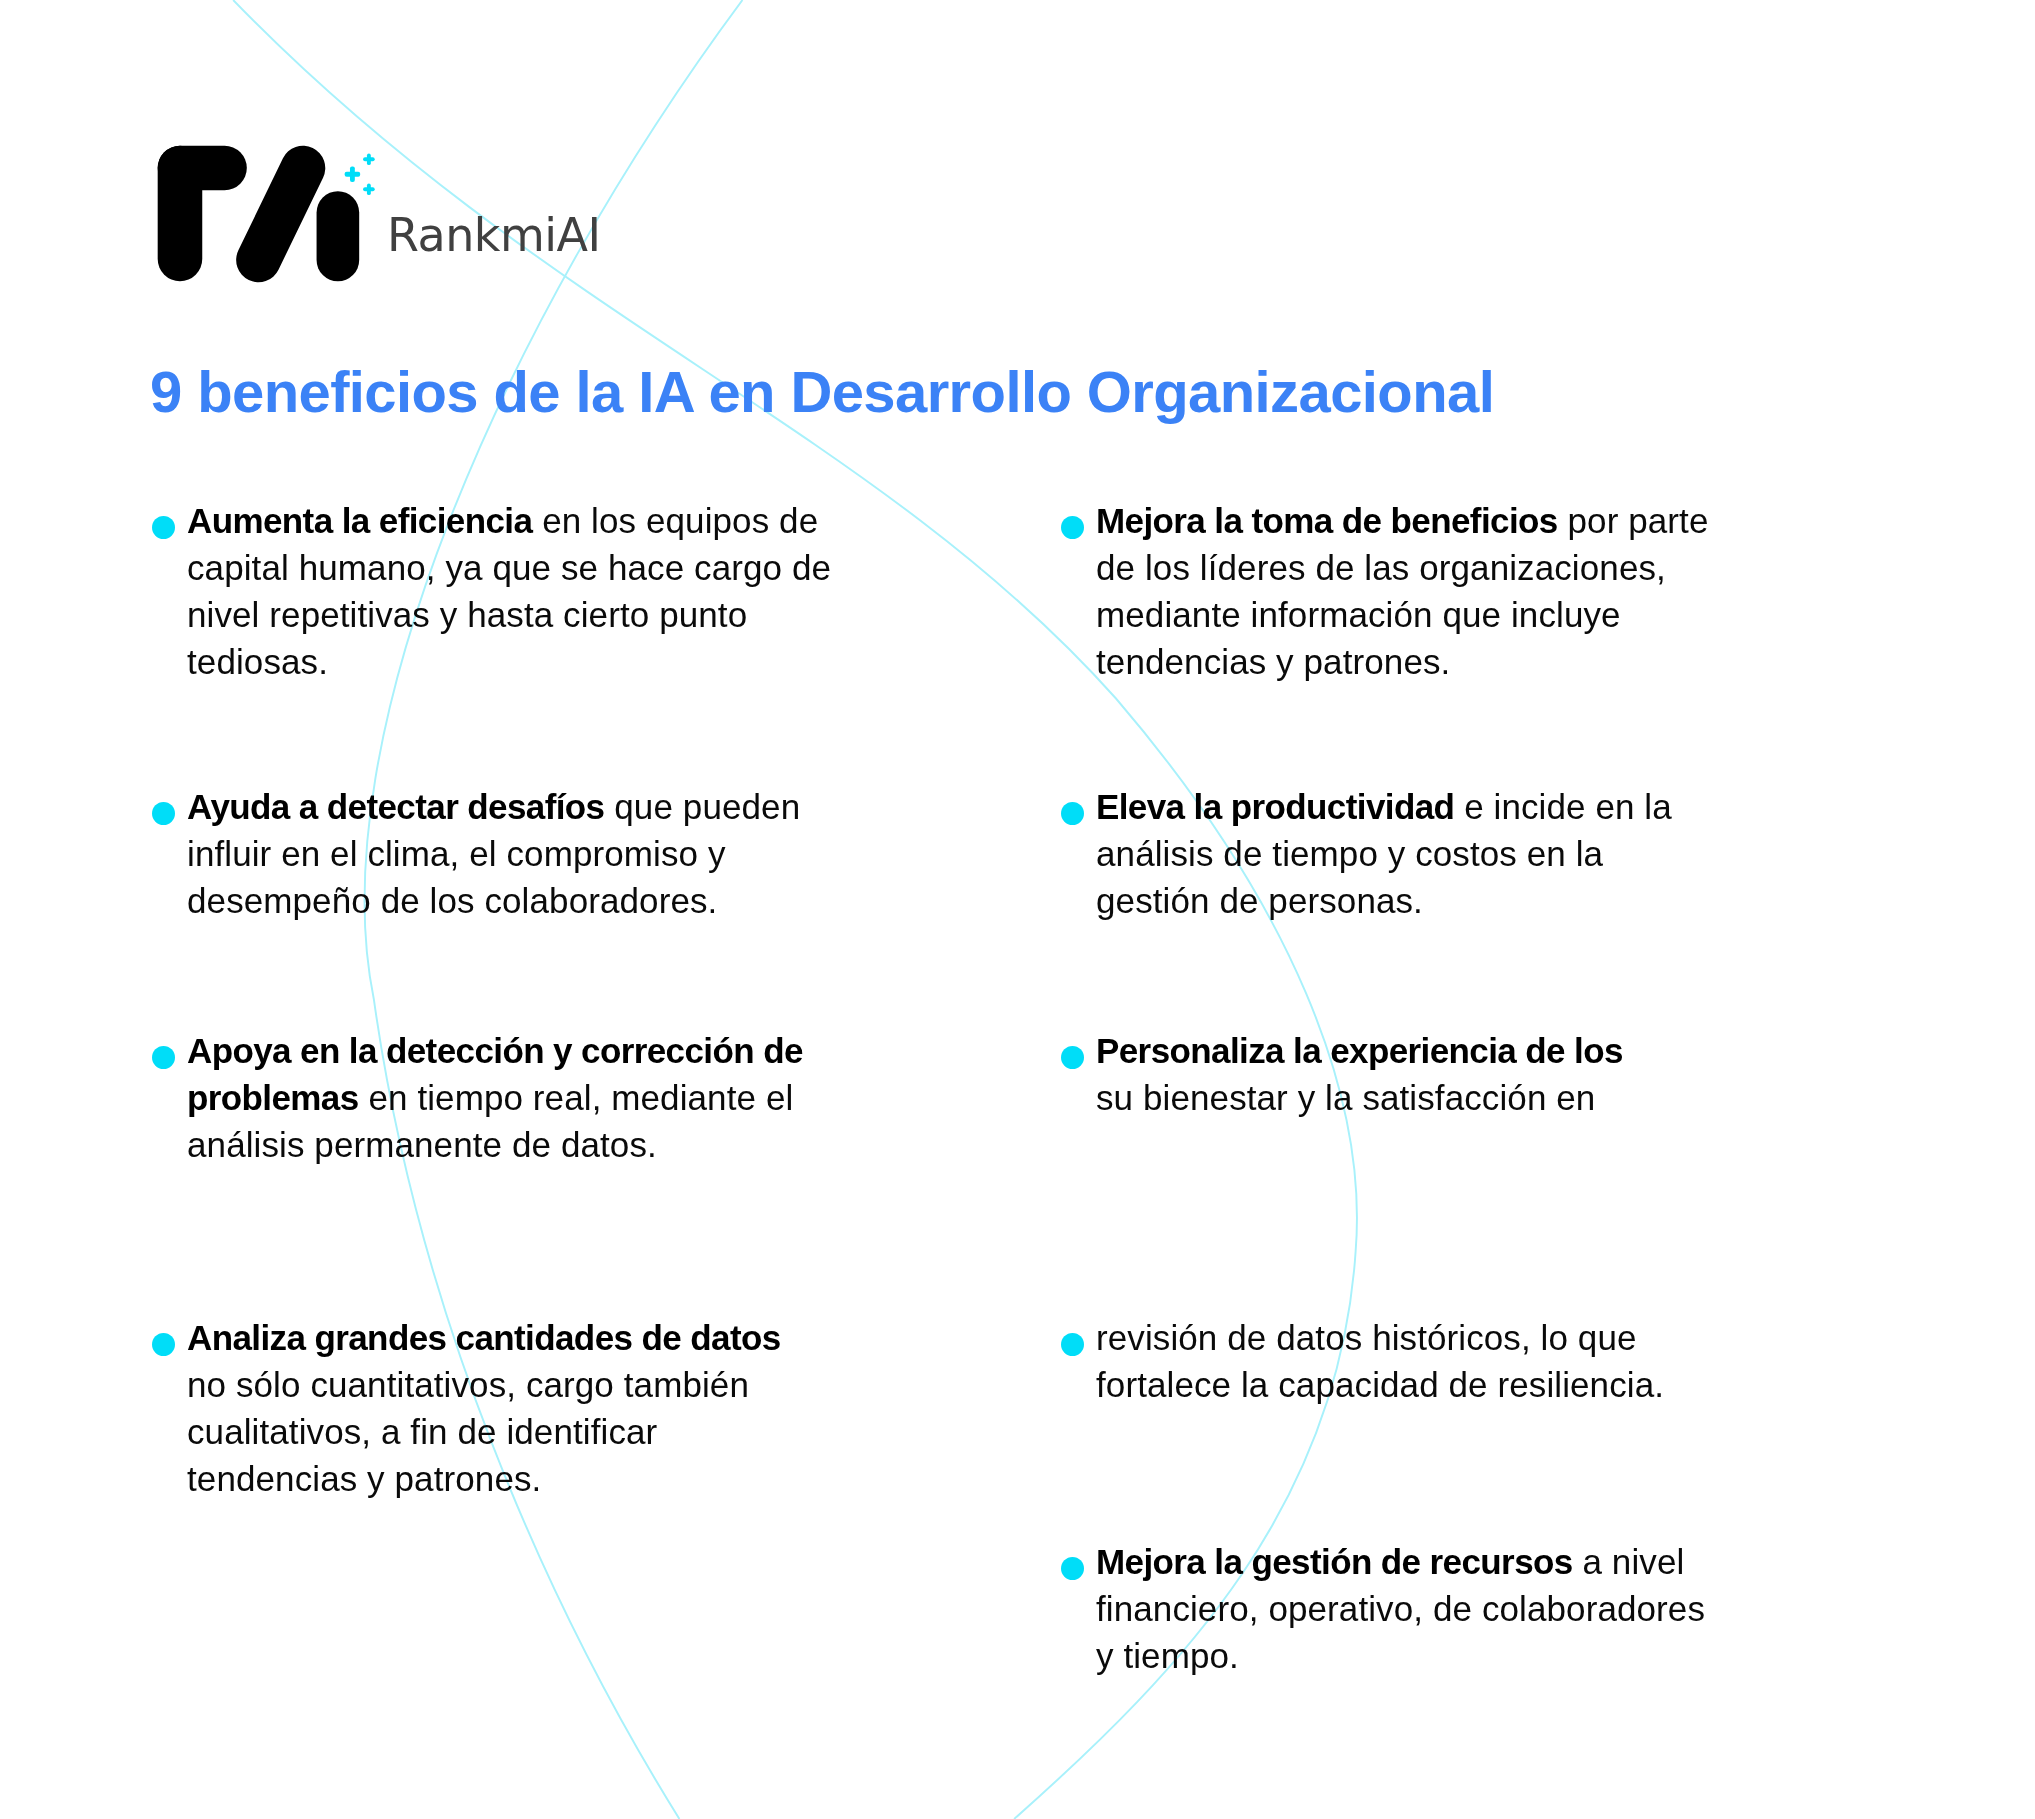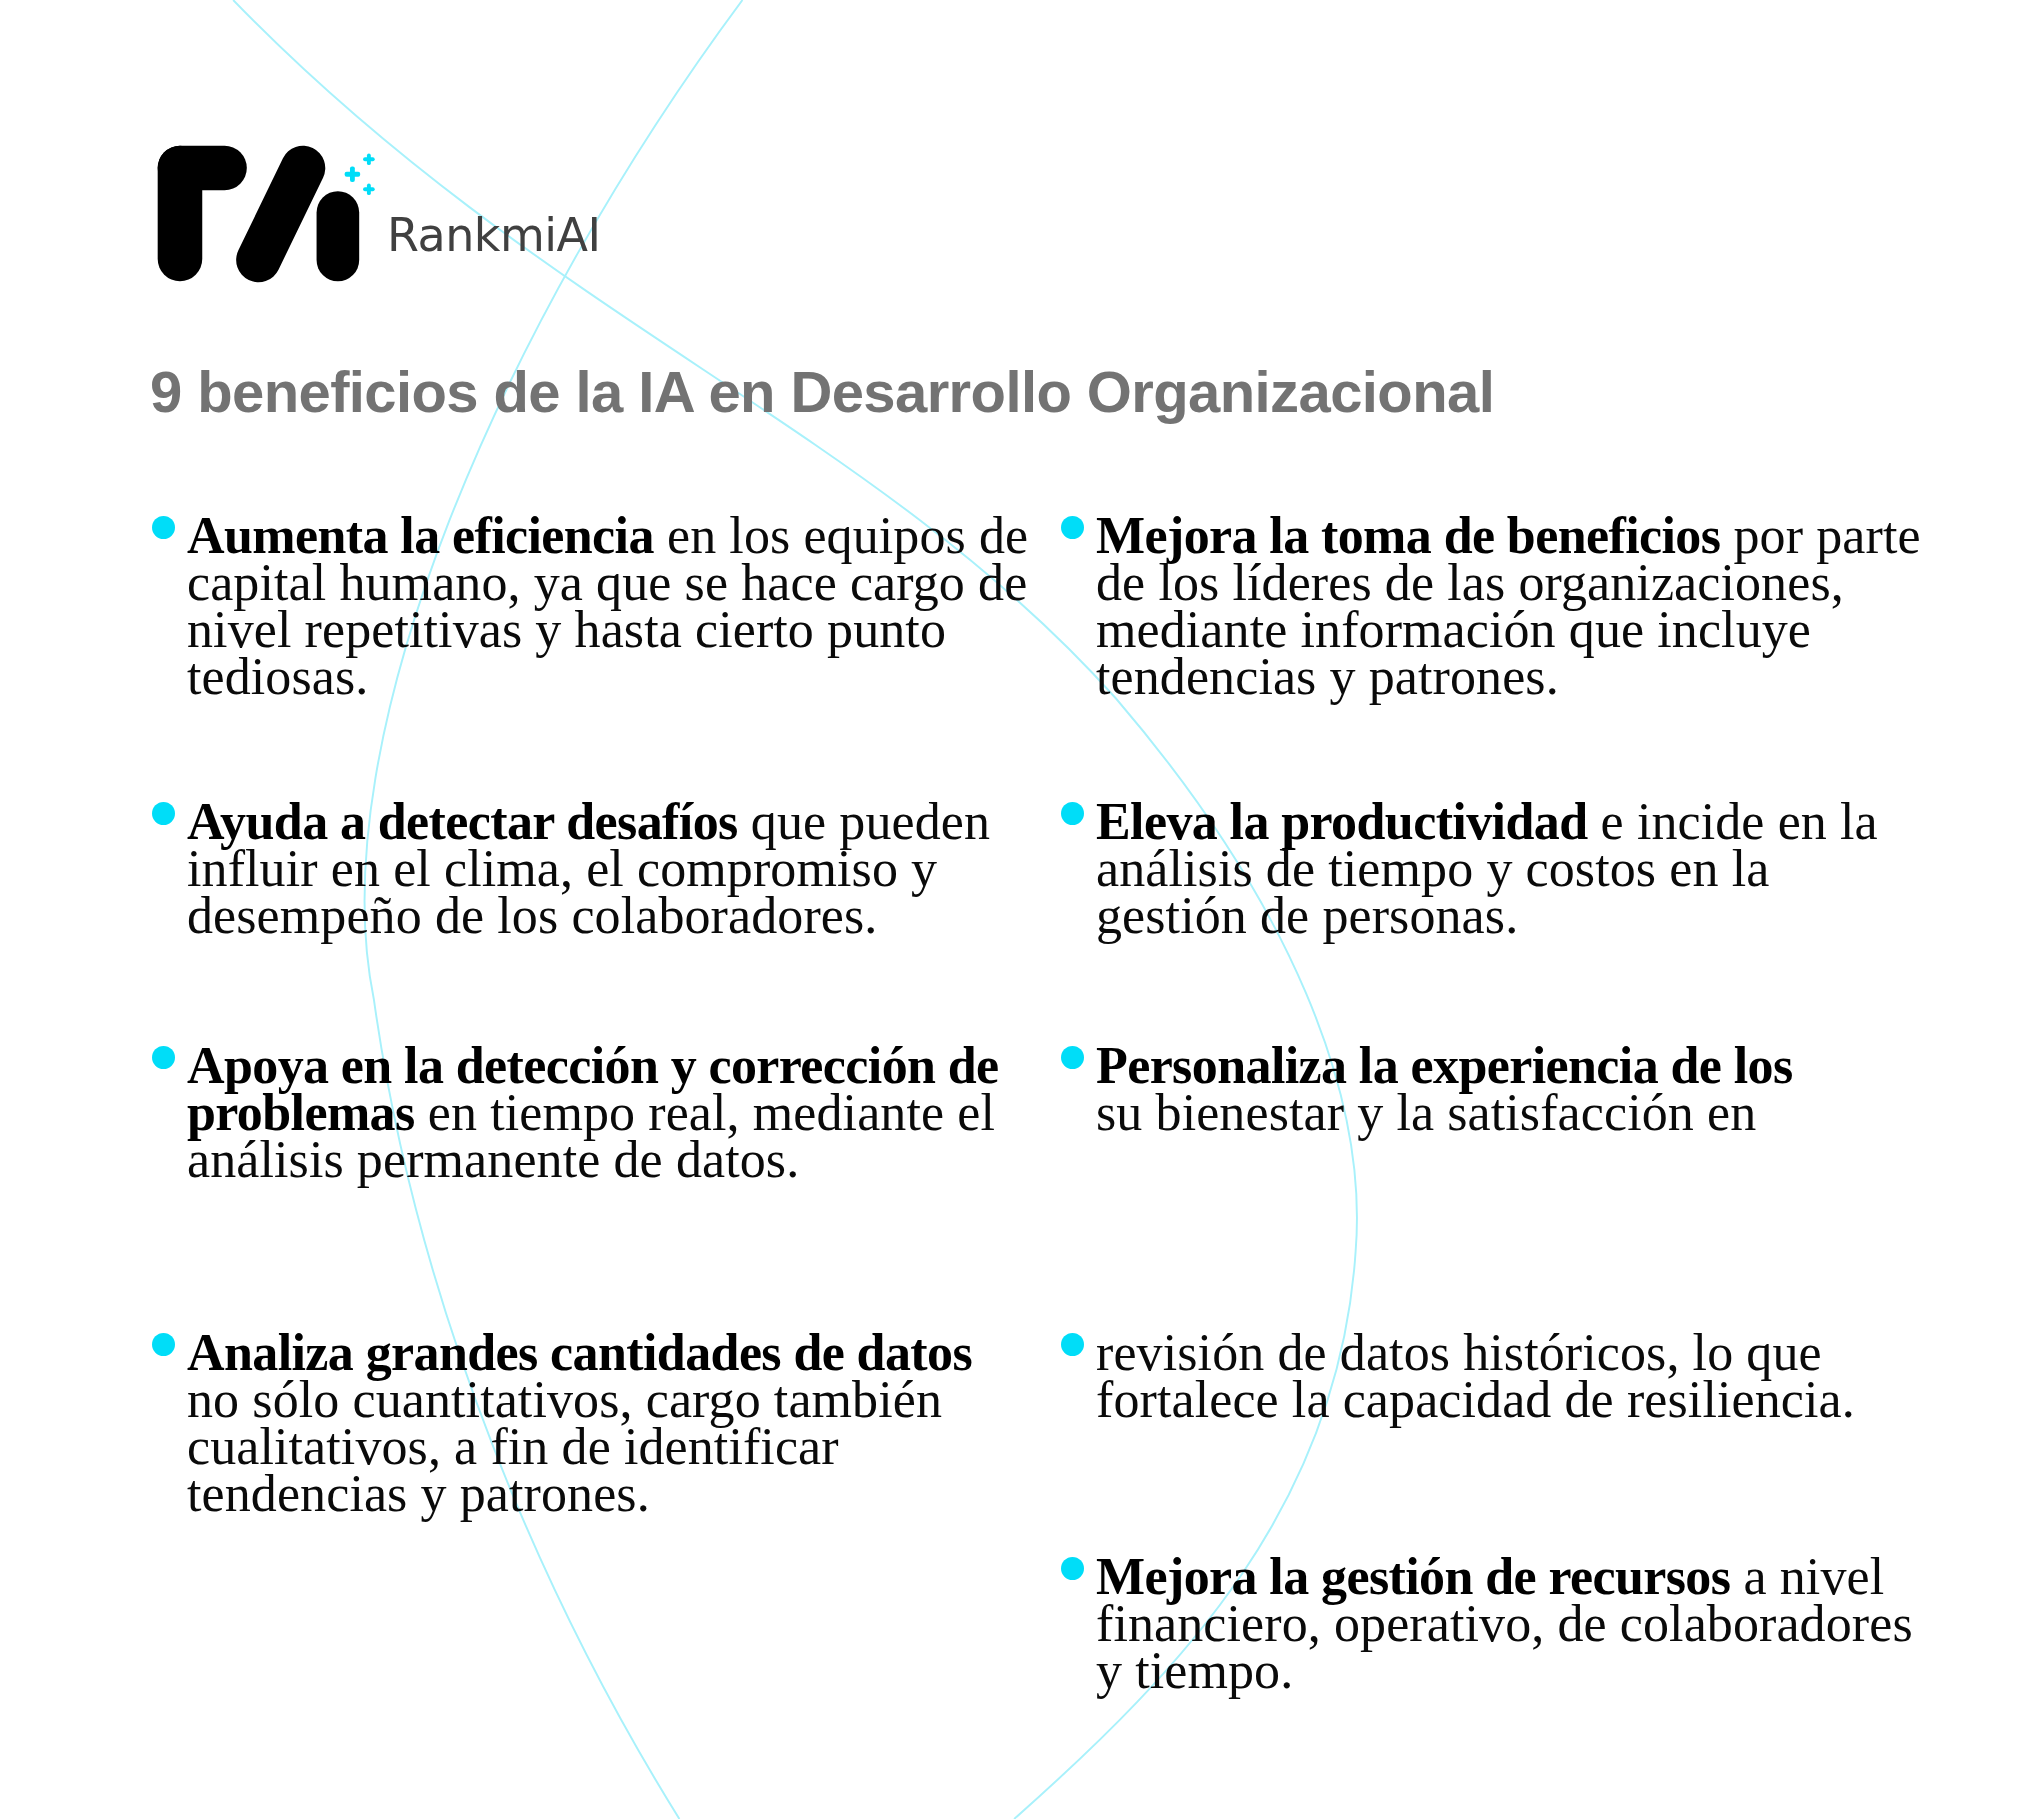--- a/index.html
+++ b/index.html
@@ -13,31 +13,31 @@
     .wordmark {
       position: absolute; left: 386px; top: 206px;
       font-family: "DejaVu Sans", sans-serif; font-weight: 200; font-size: 46px;
       letter-spacing: -0.5px; color: #111; line-height: 58px;
       -webkit-text-stroke: 0; font-stretch: normal;
     }
     .wordmark { font-weight: normal; color: #404040; }
     .title {
       position: absolute; left: 150px; top: 357px; margin: 0;
       font-family: "Liberation Sans", sans-serif; font-weight: 700;
-      font-size: 58px; line-height: 70px; letter-spacing: -0.6px; color: #737373;
+      font-size: 58px; line-height: 70px; letter-spacing: -0.6px; color: #3b82f6;
       white-space: nowrap;
     }
     .item { position: absolute; }
     .item .dot {
       position: absolute; left: 0; top: 19.4px; width: 23px; height: 23px;
       border-radius: 50%;
     }
     .item .text {
-      position: absolute; left: 35px; top: 15px; white-space: nowrap;
-      font-family: Liberation Serif, serif; font-size: 52px; line-height: 47px;
+      position: absolute; left: 35px; top: 0; white-space: nowrap;
+      font-family: Liberation Sans, sans-serif; font-size: 35px; line-height: 47px;
       color: #0a0a0a; letter-spacing: 0.1px;
     }
     .item .line { display: block; }
     .item b { font-weight: 700; color: #000; letter-spacing: -0.6px; }
   </style>
 </head>
 <body>
 
 <svg class="bg-lines" viewBox="0 0 2098 1875" xmlns="http://www.w3.org/2000/svg">
   <path d="M 765 0 C 520 330, 330 760, 385 1030 C 430 1350, 560 1650, 700 1875" fill="none" stroke="#A8F1FB" stroke-width="2"></path>

